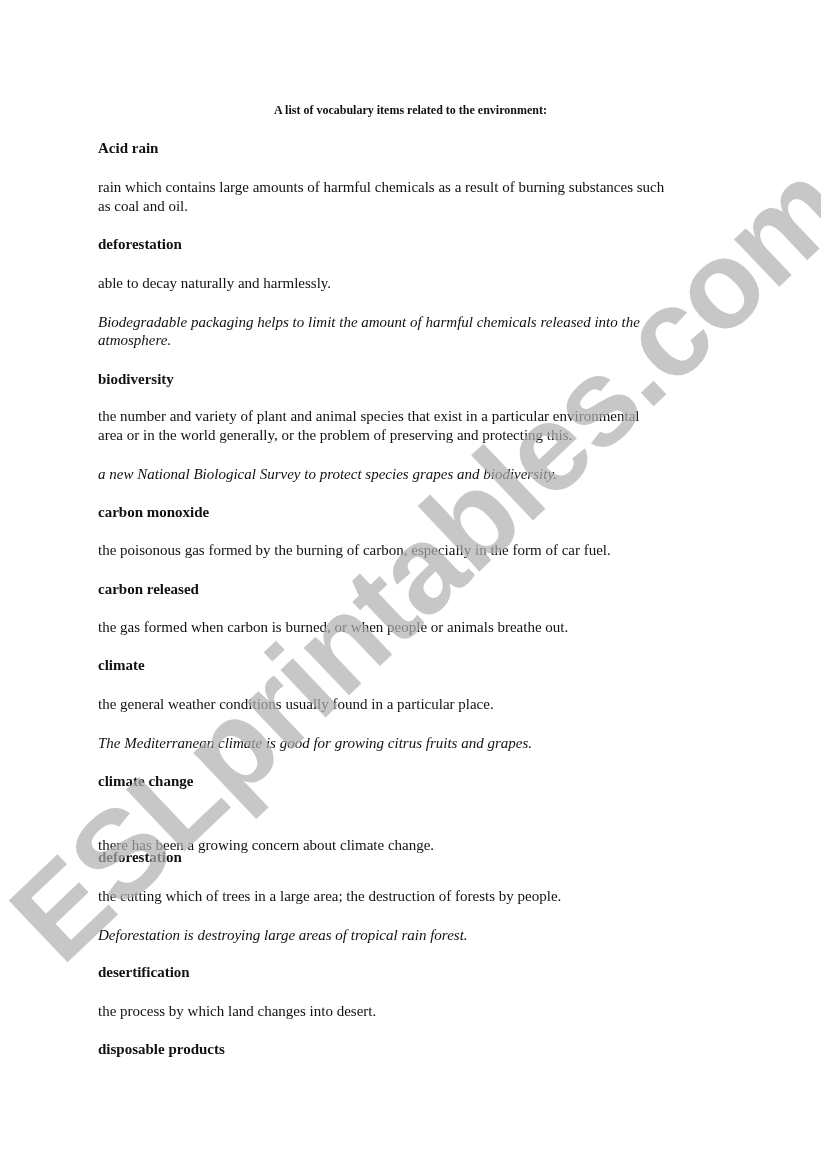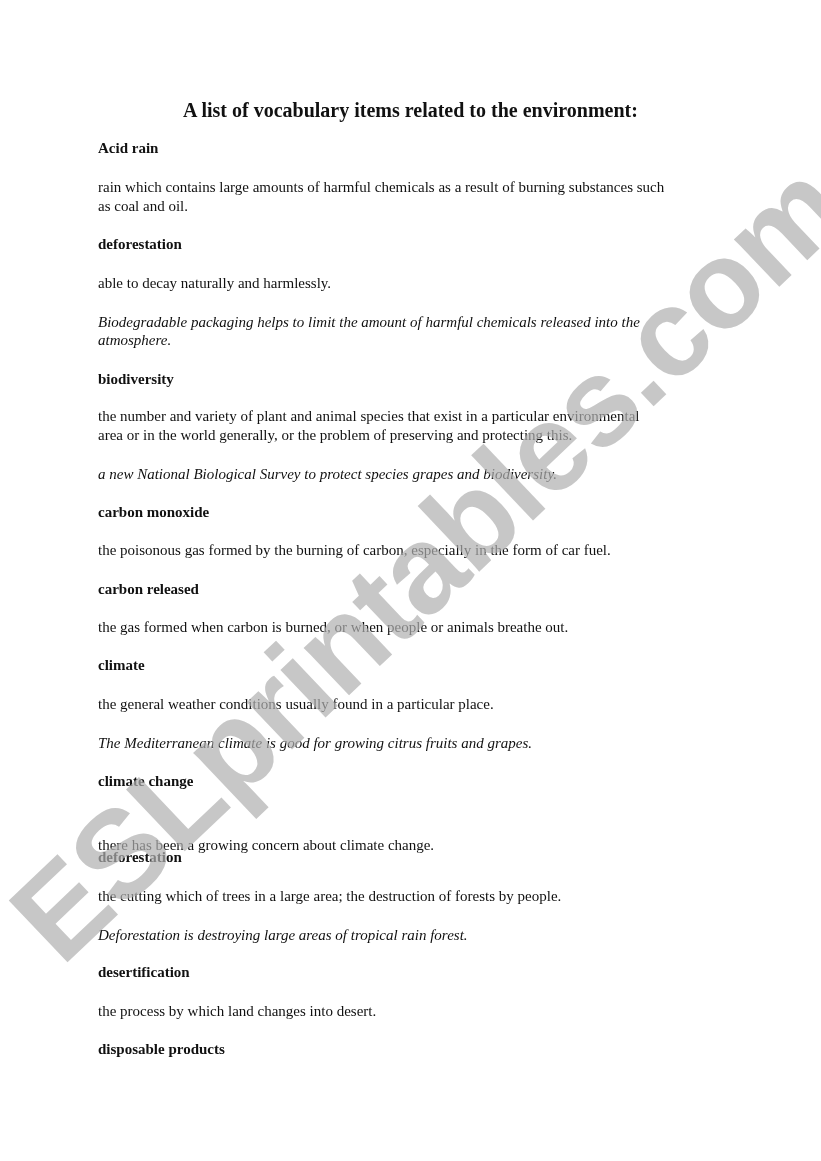--- a/index.html
+++ b/index.html
@@ -22,21 +22,21 @@
       height: 1161px;
       background: #ffffff;
     }
     .title {
       position: absolute;
       left: 0;
       top: 99px;
       width: 821px;
       text-align: center;
       font-weight: bold;
-      font-size: 20px;
+      font-size: 12px;
       line-height: 22px;
       margin: 0;
     }
     .line {
       position: absolute;
       left: 98px;
       width: 640px;
       font-size: 15px;
       line-height: 19.5px;
       margin: 0;

